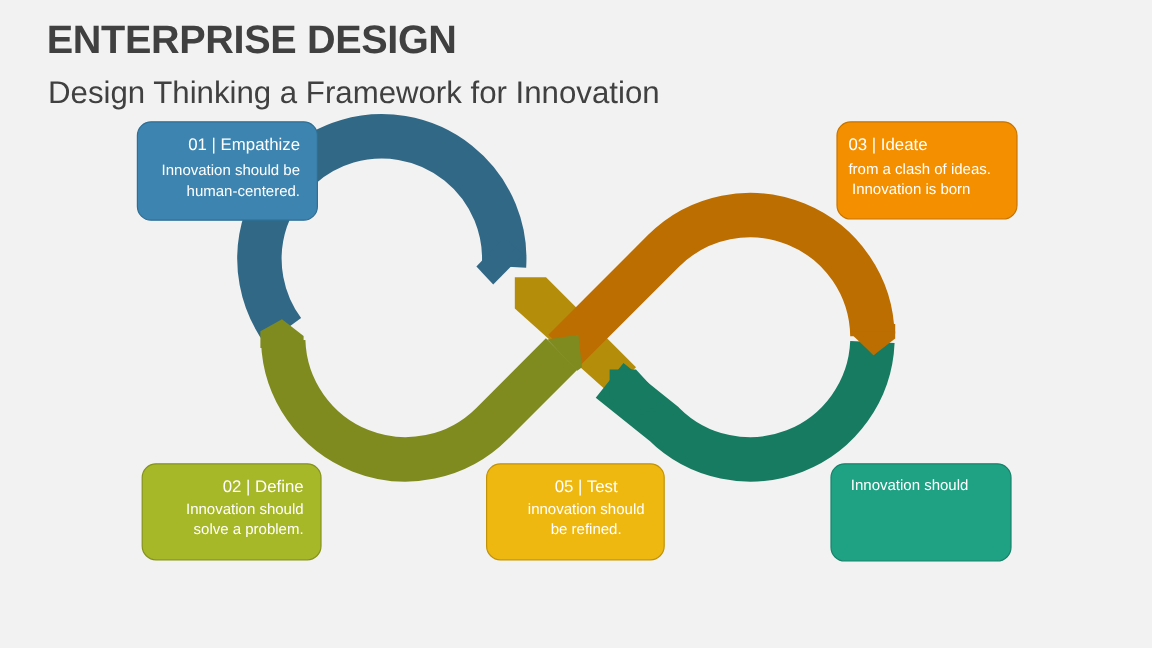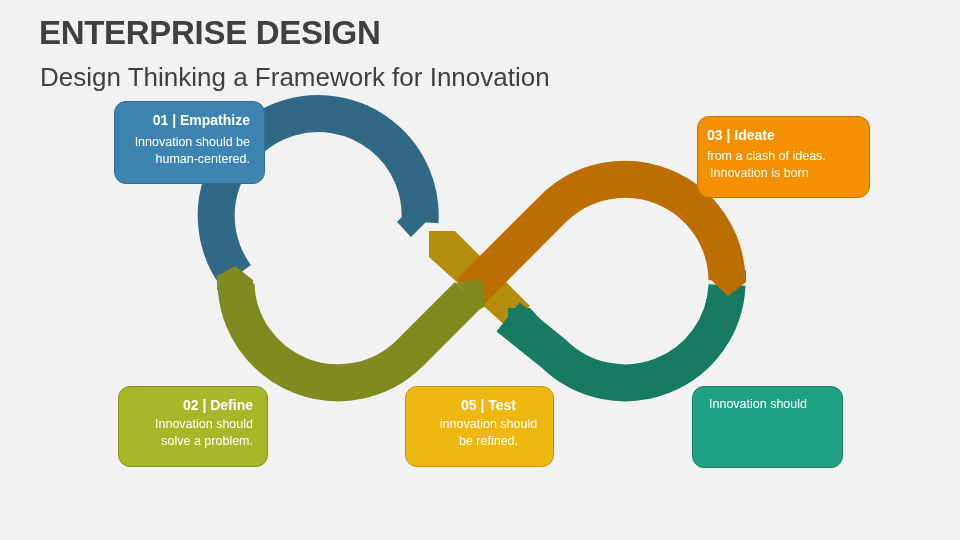--- a/index.html
+++ b/index.html
@@ -1,21 +1,21 @@
 <!DOCTYPE html>
 <html><head>
 <meta charset="utf-8">
 <style>
   html, body { margin:0; padding:0; }
   body { width:960px; height:540px; background:#f2f2f2; position:relative; overflow:hidden; font-family:"Liberation Sans", "DejaVu Sans", sans-serif; }
   .title { position:absolute; left:39px; top:14px; font-size:33px; font-weight:bold; color:#404040; letter-spacing:-0.3px; }
   .subtitle { position:absolute; left:40px; top:62px; font-size:26px; color:#404040; }
   svg.loop { position:absolute; left:0; top:0; }
   .card { position:absolute; border-radius:12px; box-sizing:border-box; color:#fff; padding:8px 14px; }
-  .card .head { font-weight:bold; font-size:14px; line-height:20px; }
+  .card .head { font-weight:normal; font-size:14px; line-height:20px; }
   .card .body { font-size:12.5px; line-height:17px; margin-top:4px; }
   .right-align { text-align:right; }
   .center-align { text-align:center; }
   .left-align { text-align:left; }
 </style>
 </head>
 <body>
 
 <div class="title">ENTERPRISE DESIGN</div>
 <div class="subtitle">Design Thinking a Framework for Innovation</div>
@@ -63,21 +63,21 @@
 </div>
 
 <div class="card right-align" style="left:118px; top:386px; width:150px; height:81px; background:#a6b728; border:1.5px solid #85931c;">
   <div class="head">02 | Define</div>
   <div class="body" style="margin-top:1px;">
     <div>Innovation should</div>
     <div>solve a problem.</div>
   </div>
 </div>
 
-<div class="card left-align" style="left:697px; top:116px; width:173px; height:82px; background:#f48f00; border:1.5px solid #c87500; padding-left:9px;">
+<div class="card left-align" style="left:697px; top:101px; width:151px; height:82px; background:#f48f00; border:1.5px solid #c87500; padding-left:9px;">
   <div class="head">03 | Ideate</div>
   <div class="body" style="margin-top:3px;">
     <div>from a clash of ideas.</div>
     <div style="padding-left:3px;">Innovation is born</div>
   </div>
 </div>
 
 <div class="card left-align" style="left:692px; top:386px; width:151px; height:82px; background:#1fa283; border:1.5px solid #17836a; padding-left:12px;">
   <div class="body" style="margin-top:1px;">
     <div style="padding-left:4px;">Innovation should</div>

